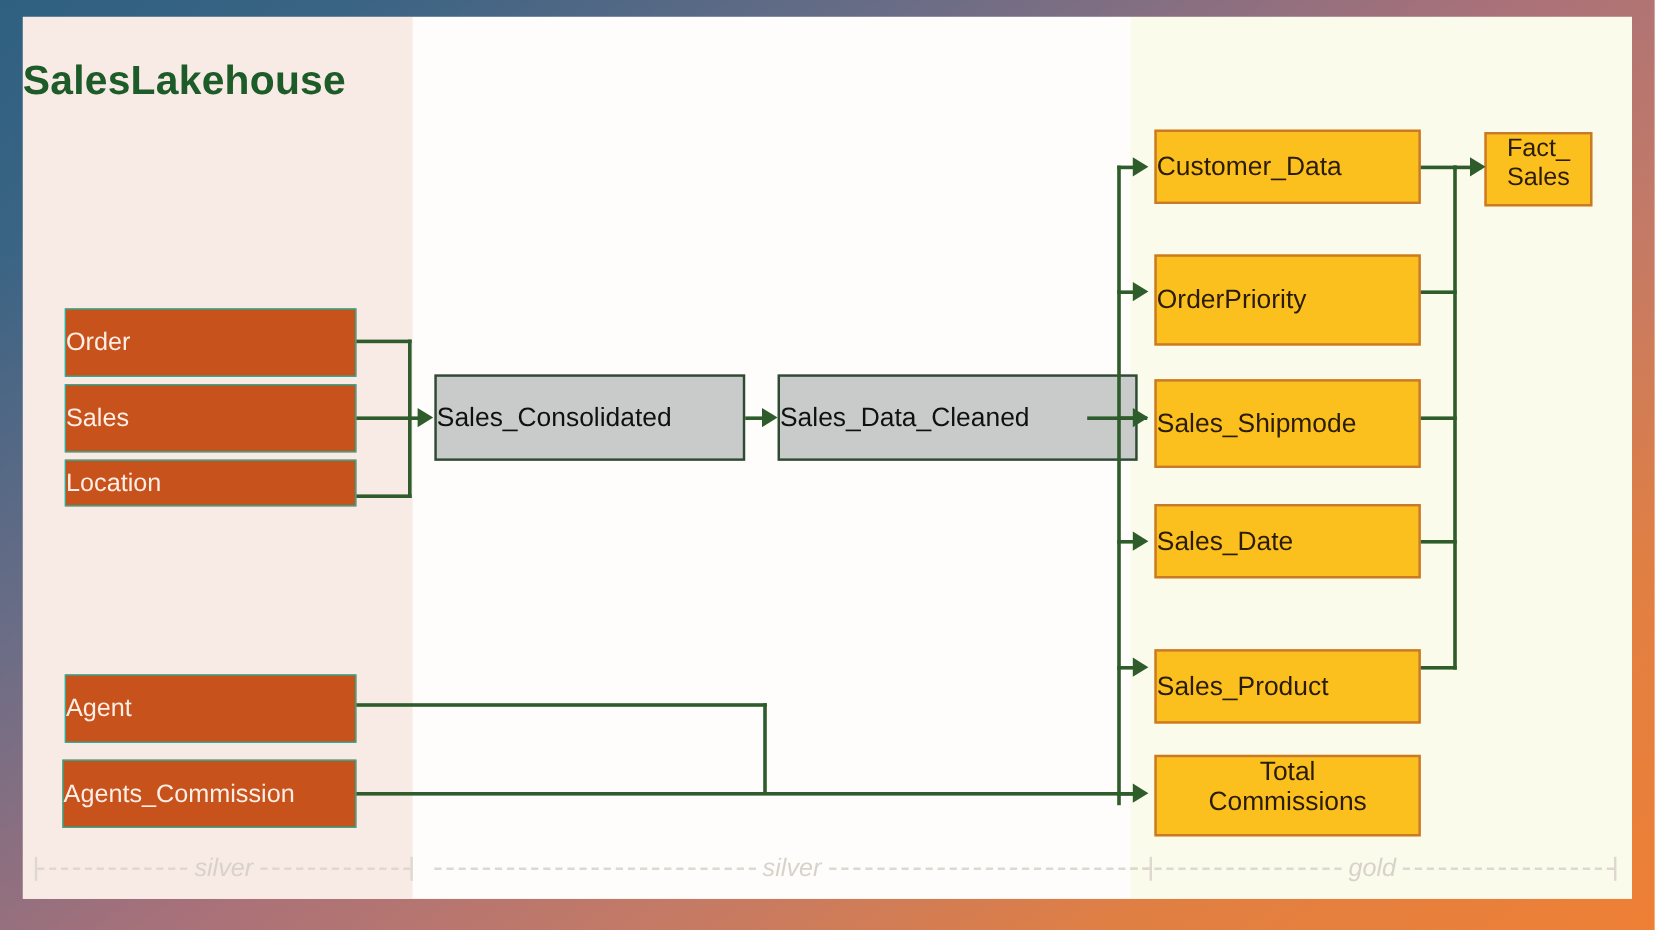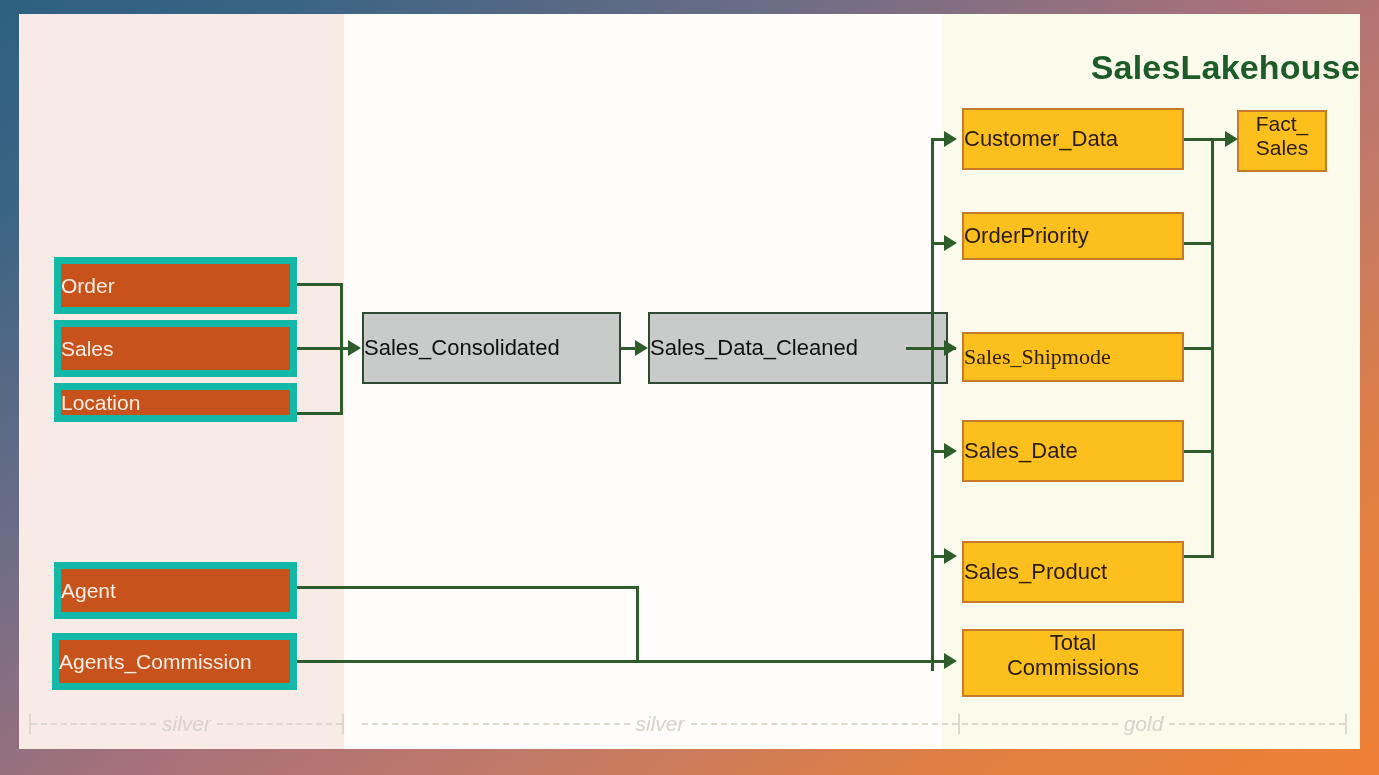--- a/index.html
+++ b/index.html
@@ -31,36 +31,36 @@
 
   
   .zone { position: absolute; top: 0; bottom: 0; }
   #zone-bronze { left: 0px;   width: 325px;  background: #f8ebe6; }
   #zone-silver { left: 325px; width: 598px;  background: #fefdfb; }
   #zone-gold   { left: 923px; right: 0;      background: #fbfbec; }
 
   
   #title {
     position: absolute; left: 0; right: 0; top: 34px;
-    text-align: right;
+    text-align: left;
     font-size: 34px; font-weight: bold;
     color: #1d5c29;
     letter-spacing: .2px;
   }
 
   
   .node {
     position: absolute;
     display: flex; align-items: center; justify-content: flex-start;
     text-align: center;
     line-height: 1.12;
   }
   .node.bronze {
     background: #c8521c;
-    border: 7px solid #14b8a6;
+    border: 1px solid #14b8a6;
     color: #fdeee6;
     font-size: 21px;
   }
   .node.silver {
     background: #c9cbcb;
     border: 2px solid #2e4a33;
     color: #101010;
     font-size: 22px;
   }
   .node.gold {
@@ -127,24 +127,24 @@
     <div class="node bronze" style="left:33px;  top:619px; width:245px; height:57px;">
       <span>Agents_Commission</span>
     </div>
     <div class="node silver" style="left:629px; top:298px; width:300px; height:72px;">
       <span>Sales_Data_Cleaned</span>
     </div>
 
     <div class="node gold" style="left:943px; top:94px;  width:222px; height:62px;">
       <span>Customer_Data</span>
     </div>
-    <div class="node gold" style="left:943px; top:198px; width:222px; height:48px;">
+    <div class="node gold" style="left:943px; top:198px; width:222px; height:76px;">
       <span>OrderPriority</span>
     </div>
-    <div class="node gold" style="left:943px; top:318px; width:222px; height:50px;font-family:Liberation Serif, serif;">
+    <div class="node gold" style="left:943px; top:302px; width:222px; height:74px;">
       <span>Sales_Shipmode</span>
     </div>
     <div class="node gold" style="left:943px; top:406px; width:222px; height:62px;">
       <span>Sales_Date</span>
     </div>
     <div class="node gold" style="left:943px; top:511px; width:222px; height:62px;margin-top:16px;">
       <span>Sales_Product</span>
     </div>
     <div class="node gold" style="left:943px; top:615px; width:222px; height:68px; flex-direction:column;">
       <span>Total</span>

